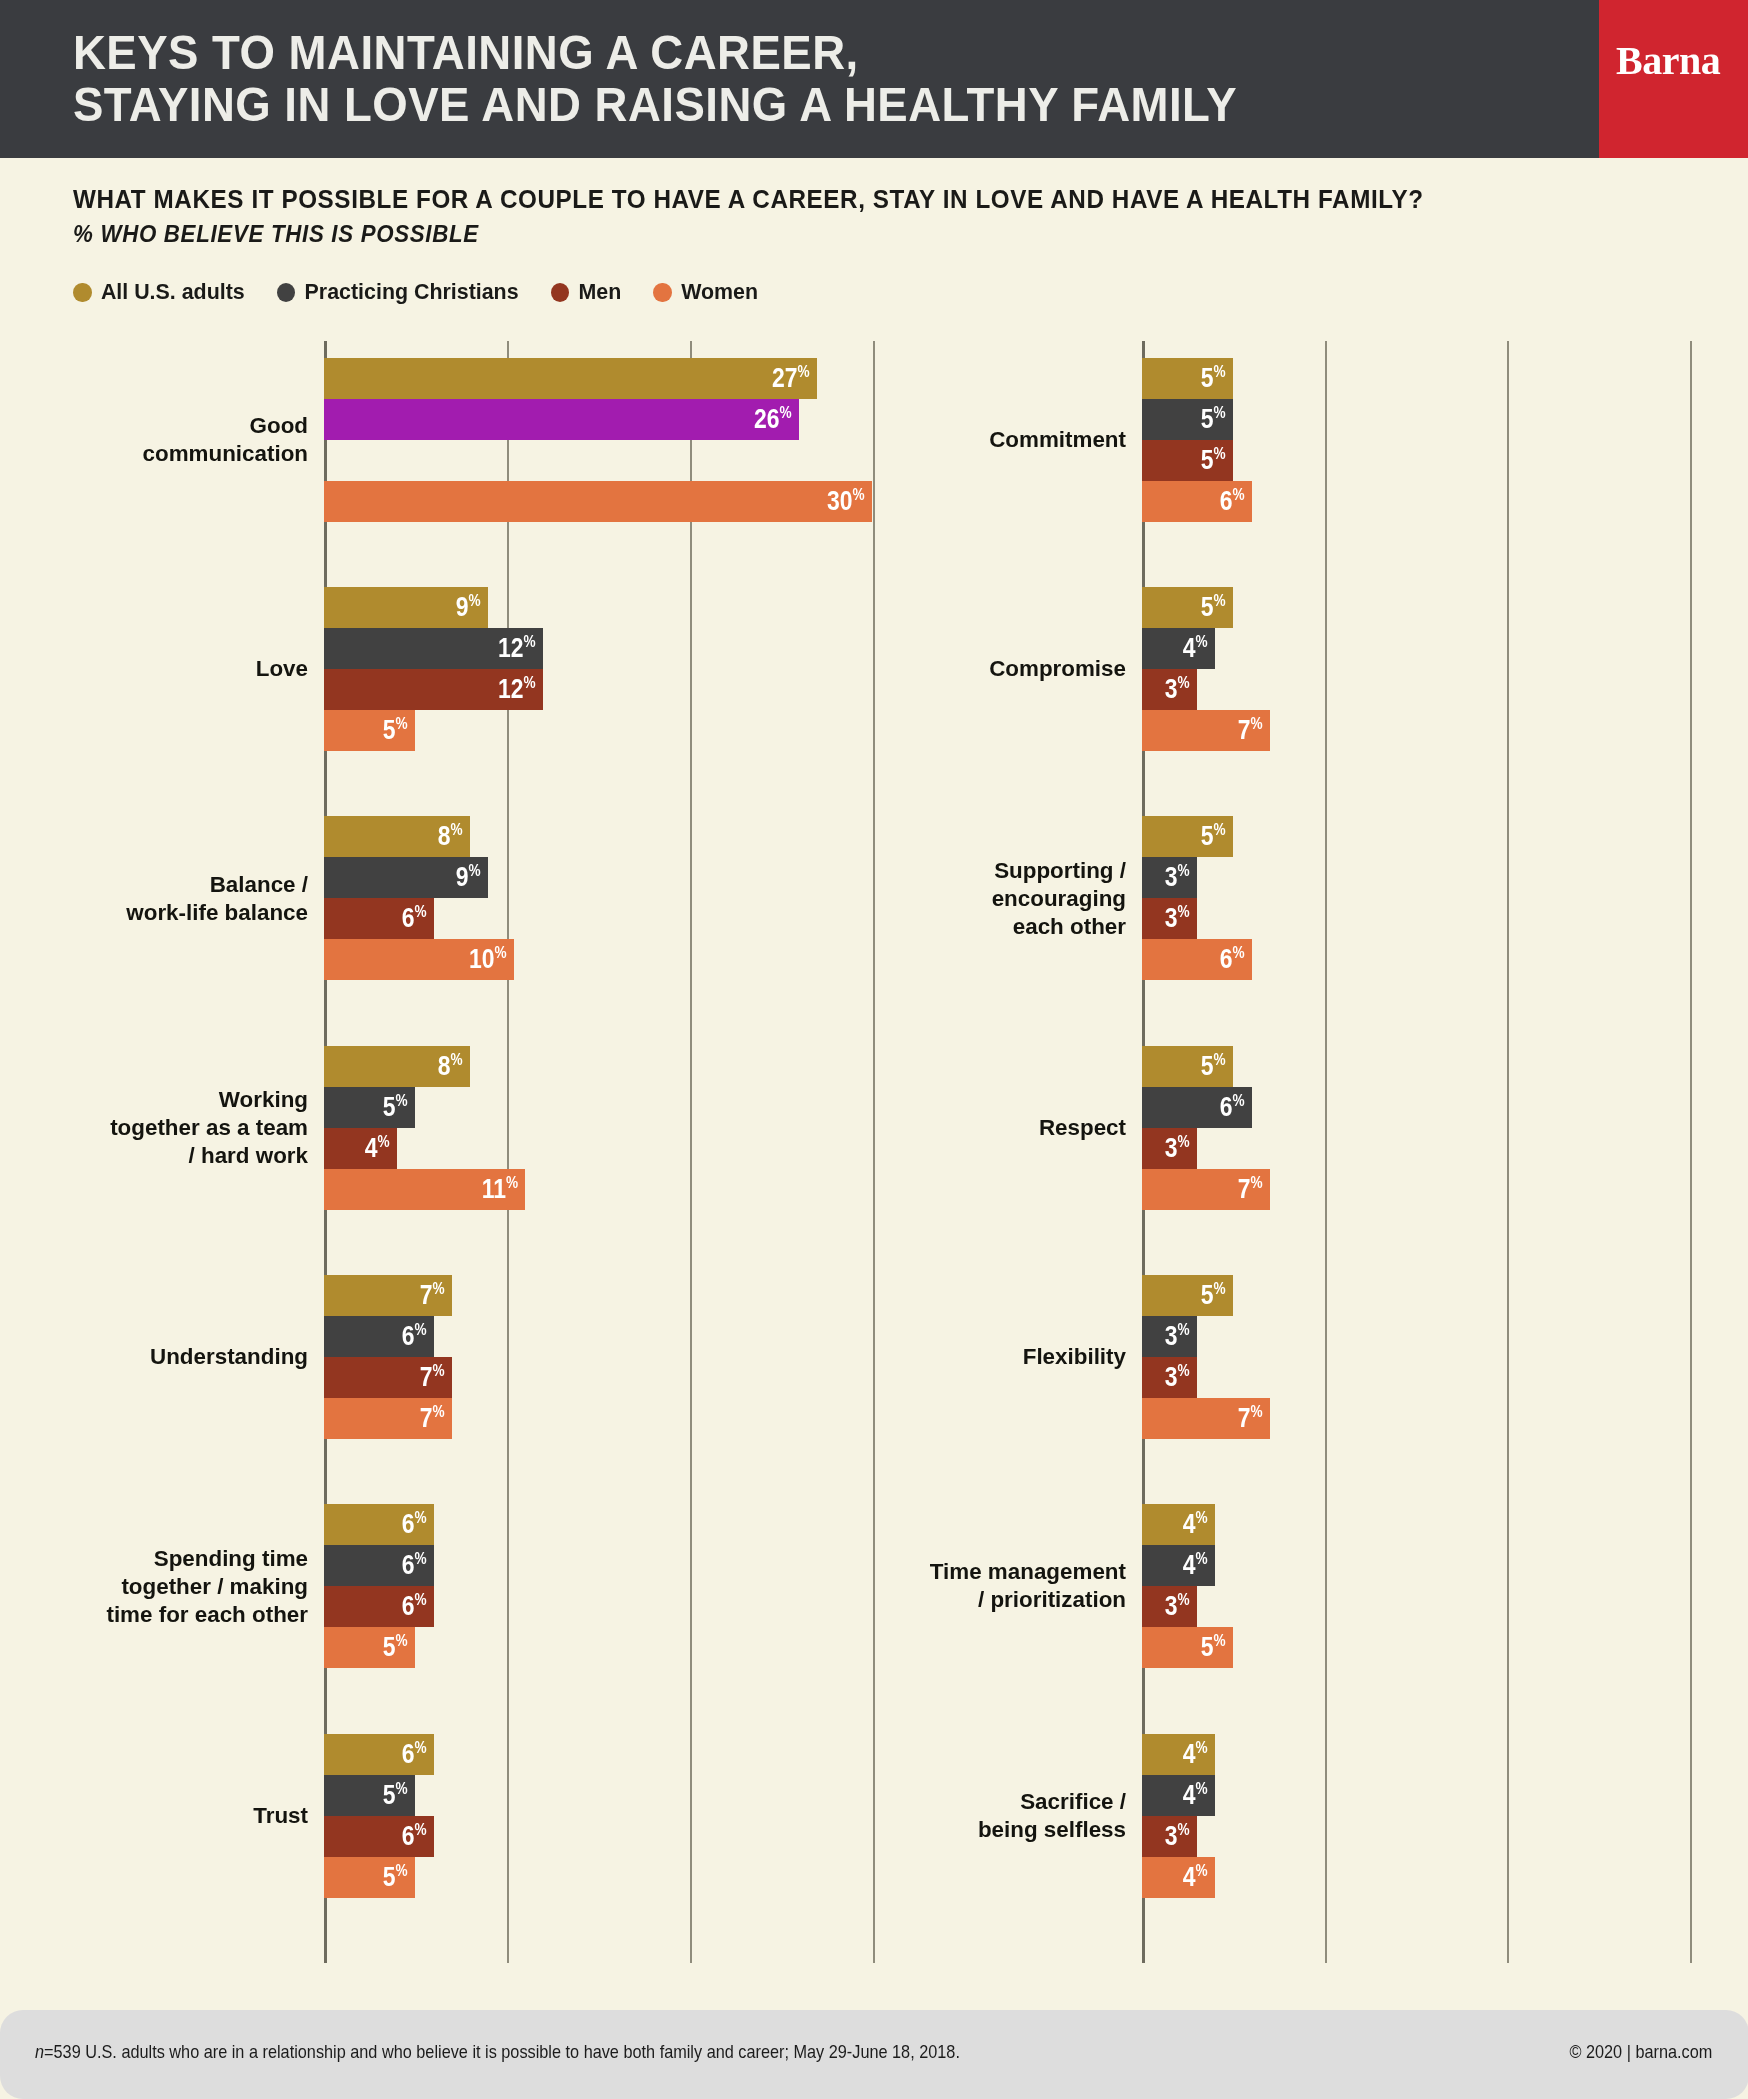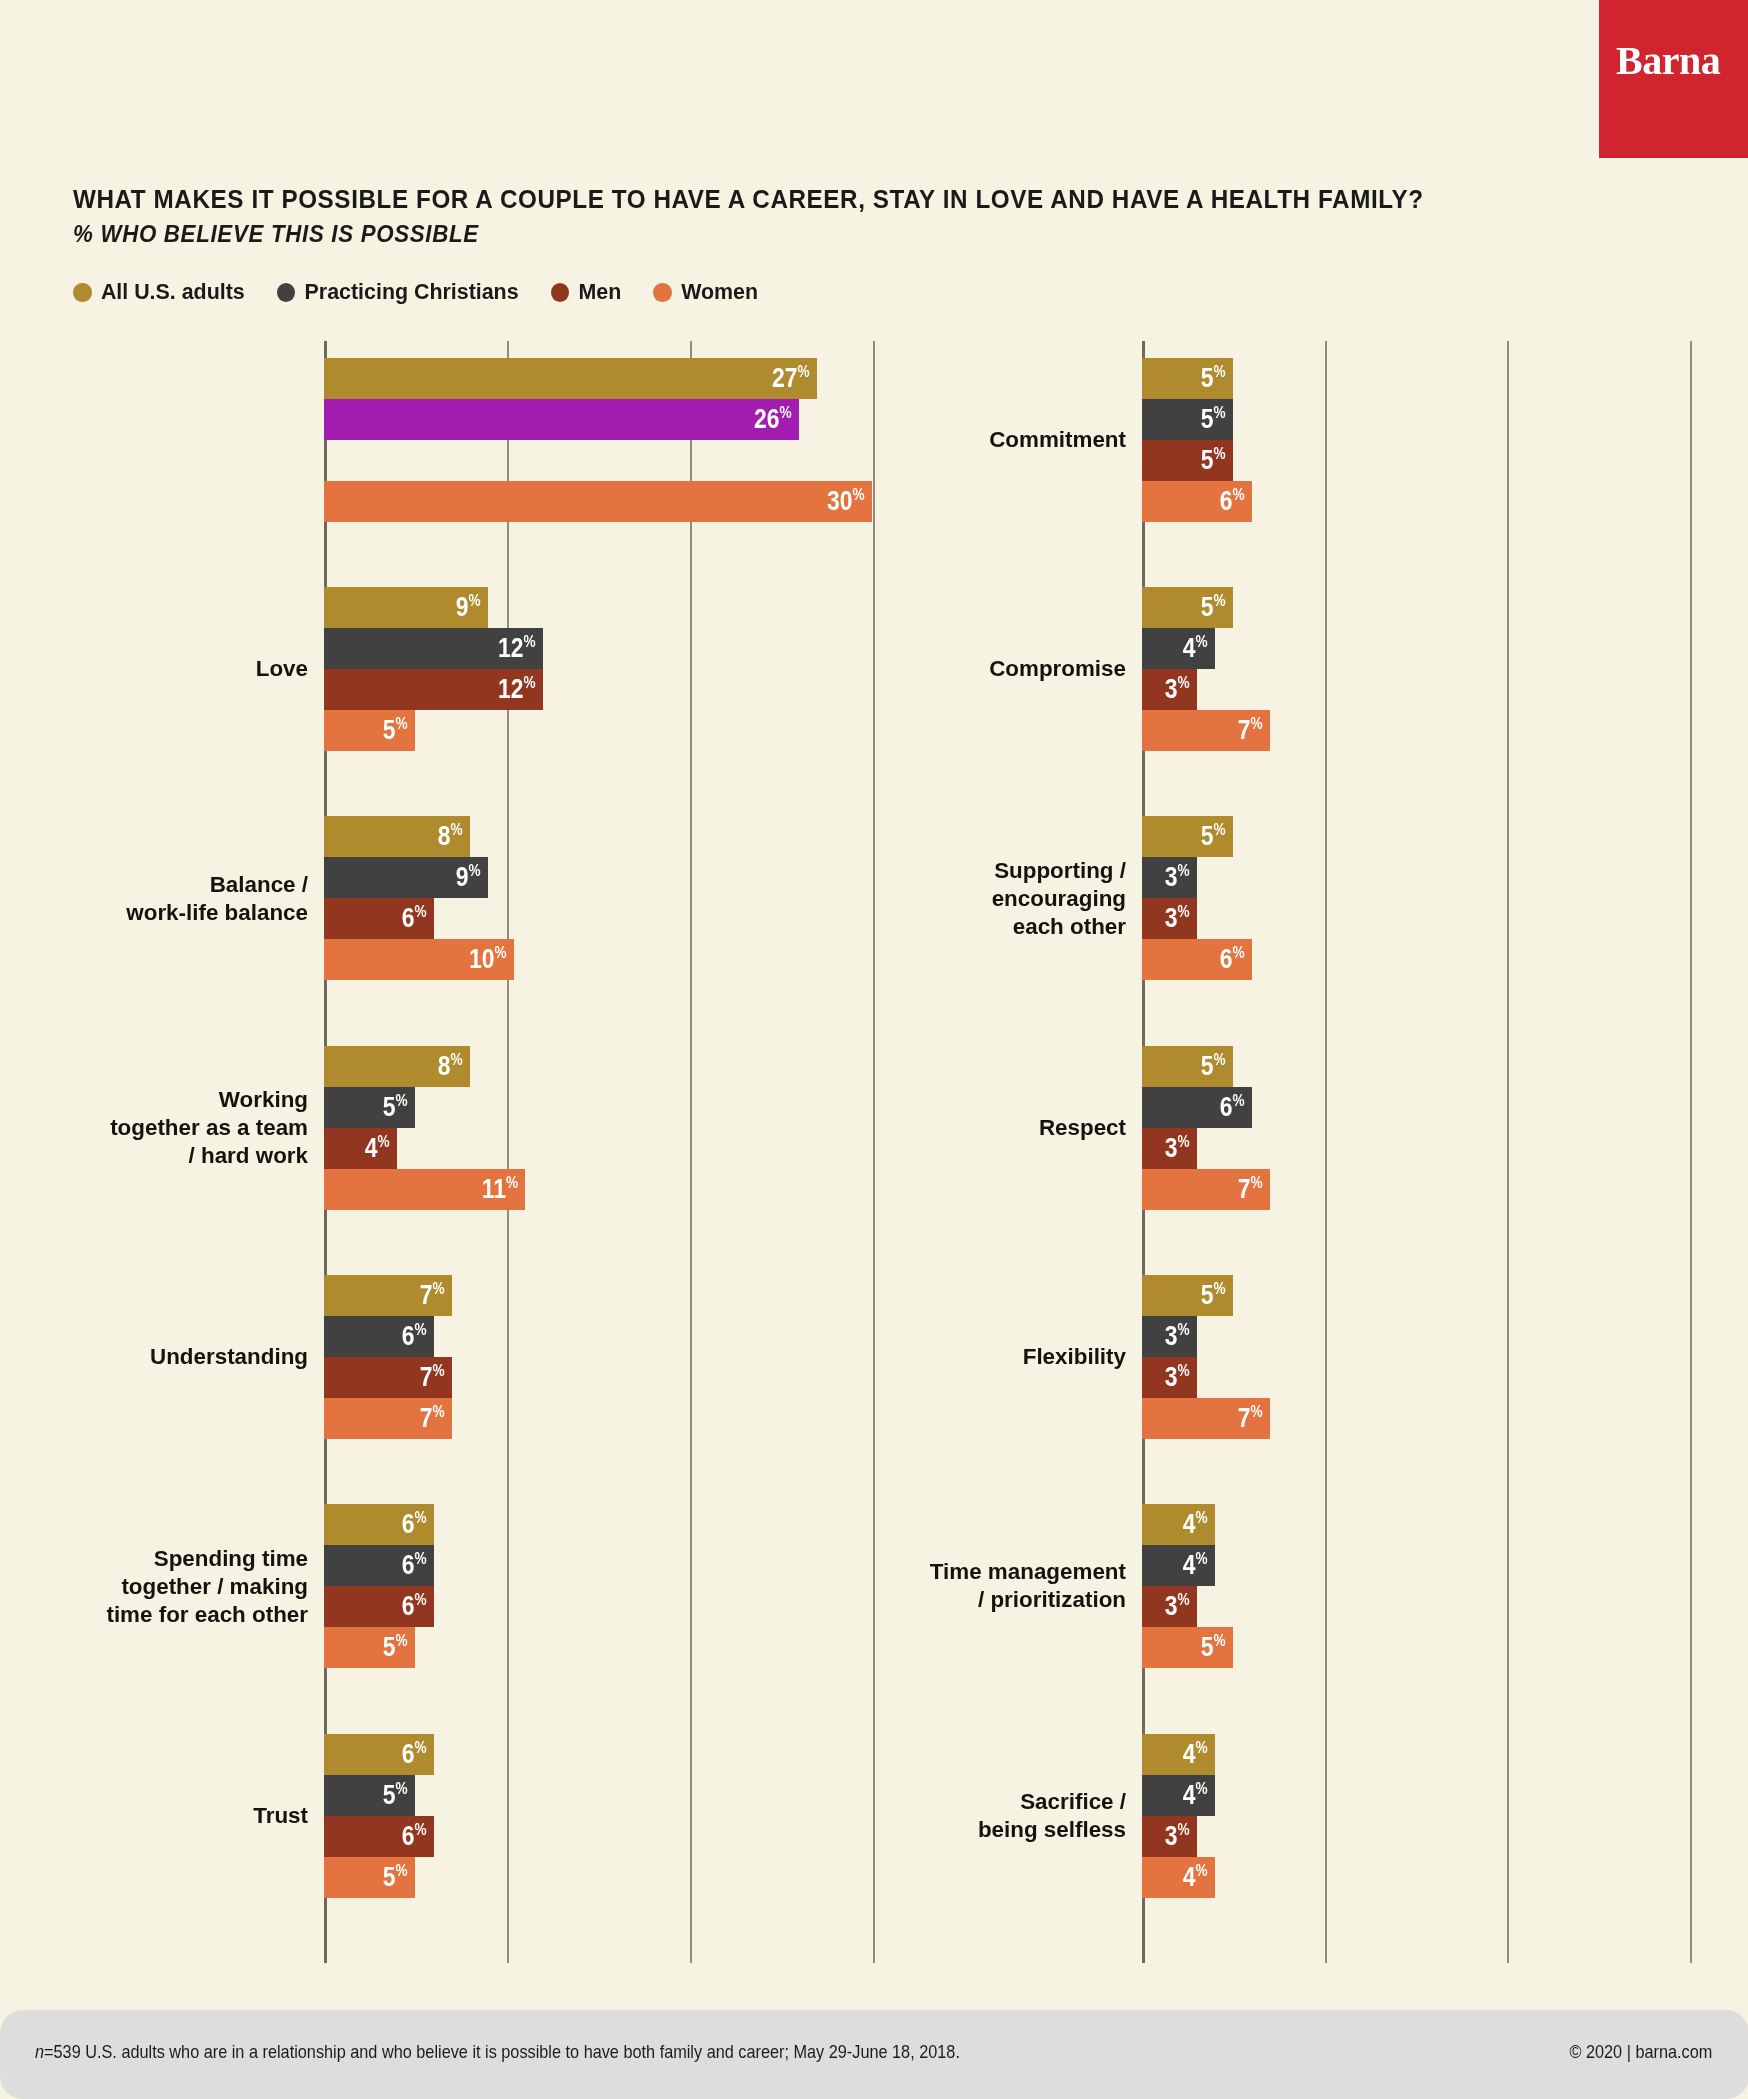--- a/index.html
+++ b/index.html
@@ -144,20 +144,24 @@
     font-family:"Liberation Sans Narrow","Liberation Sans",sans-serif;
     transform:scaleX(0.92);
     transform-origin:right top;
   }
 </style>
 </head>
 <body>
 
 <div class="page">
 
+  <div class="header">
+    <div class="header-title">KEYS TO MAINTAINING A CAREER,
+STAYING IN LOVE AND RAISING A HEALTHY FAMILY</div>
+  </div>
   <div class="brand-block">
     <div class="brand-text">Barna</div>
   </div>
 
   <div class="subtitle">WHAT MAKES IT POSSIBLE FOR A COUPLE TO HAVE A CAREER, STAY IN LOVE AND HAVE A HEALTH FAMILY?</div>
   <div class="subtitle2">% WHO BELIEVE THIS IS POSSIBLE</div>
 
   <div class="legend" id="legend">
       <div class="legend-item">
         <span class="legend-dot" style="background: rgb(176, 139, 46);"></span>
@@ -179,20 +183,22 @@
 
   <div class="plot" id="plot">
       <div class="axisline" style="left: 324px;"></div>
       <div class="gridline" style="left: 507px;"></div>
       <div class="gridline" style="left: 690px;"></div>
       <div class="gridline" style="left: 873px;"></div>
       <div class="axisline" style="left: 1142px;"></div>
       <div class="gridline" style="left: 1325px;"></div>
       <div class="gridline" style="left: 1507px;"></div>
       <div class="gridline" style="left: 1690px;"></div>
+      <div class="cat-label" style="left: 0px; width: 308px; top: 71px;">Good
+communication</div>
       <div class="bar" style="left: 324px; top: 17px; width: 493px; background: rgb(176, 139, 46);">
         <span class="bar-val">27<sup>%</sup></span>
       </div>
       <div class="bar" style="left: 324px; top: 58px; width: 475px; background: #a21caf;">
         <span class="bar-val">26<sup>%</sup></span>
       </div>
       <div class="bar" style="left: 324px; top: 140px; width: 548px; background: rgb(227, 116, 64);">
         <span class="bar-val">30<sup>%</sup></span>
       </div>
       <div class="cat-label" style="left: 0px; width: 308px; top: 314px;">Love</div>

